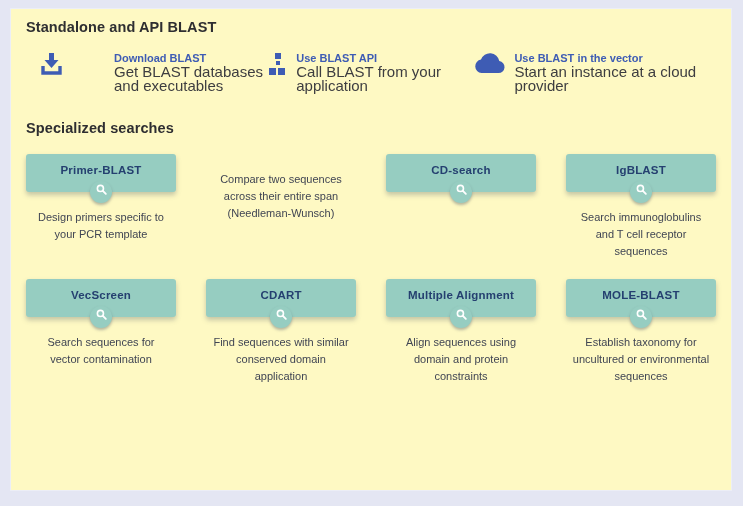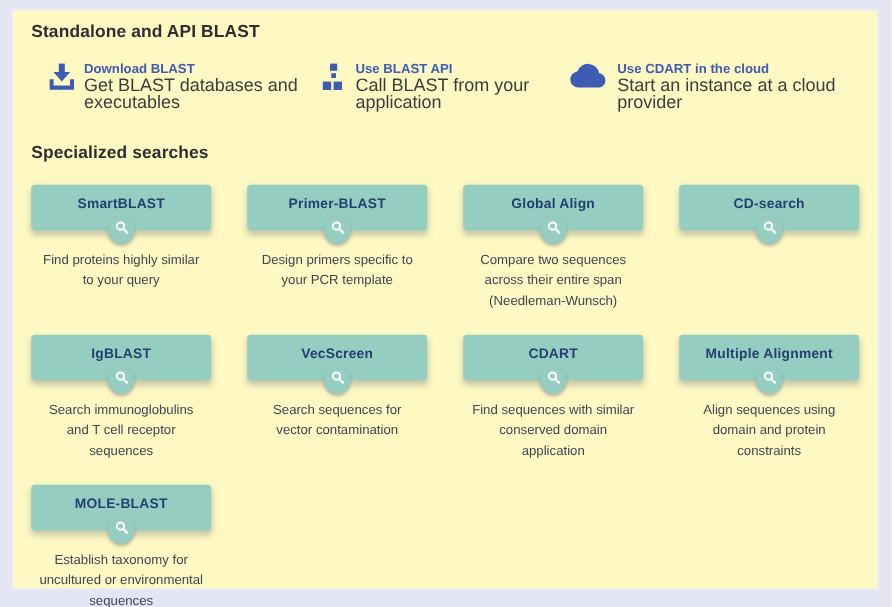--- a/index.html
+++ b/index.html
@@ -20,21 +20,21 @@
   .section-title{
     font-size:14.5px;font-weight:bold;color:#2e2e31;
     margin:10px 0 0 15px;letter-spacing:.1px;
   }
   
   .links-row{
     display:flex;align-items:flex-start;
     margin:16px 0 0 30px;
   }
   .link-item{display:flex;align-items:flex-start;cursor:pointer;}
-  .link-item.w1{width:248px;}
+  .link-item.w1{width:248px;gap:44px;}
   .link-item.w2{width:224px;}
   .link-icon{flex:0 0 auto;margin-right:8px;margin-top:1px;}
   .link-texts{display:flex;flex-direction:column;}
   .link-label{font-size:11px;font-weight:bold;color:#3e5cb4;line-height:14px;}
   .link-sub{font-size:15px;color:#3d3d40;line-height:14px;}
   .spec-title{margin-top:27px;}
   
   .cards{
     display:grid;
     grid-template-columns:repeat(4,150px);
@@ -111,67 +111,46 @@
       </span>
     </div>
 
     <div class="link-item">
       <span class="link-icon">
         <svg width="33" height="24" viewBox="0 0 33 24">
           <path class="icon-blue" d="M8.5 21 h17 a6 6 0 0 0 0.8 -11.95 A9.5 9.5 0 0 0 8 7.5 A6.8 6.8 0 0 0 8.5 21 z"></path>
         </svg>
       </span>
       <span class="link-texts">
-        <span class="link-label">Use CDART in the cloud</span>
+        <span class="link-label">Use BLAST in the vector</span>
         <span class="link-sub">Start an instance at a cloud provider</span>
       </span>
     </div>
 
   </div>
 
   <div class="section-title spec-title">Specialized searches</div>
 
   <div class="cards">
 
-    <div class="card">
-      <div class="card-header">
-        <span class="card-label">SmartBLAST</span>
-        <span class="card-badge">
-          <svg width="13" height="13" viewBox="0 0 24 24">
-            <circle cx="10" cy="10" r="5.6" fill="none" stroke="#ffffff" stroke-width="3"></circle>
-            <line x1="14.5" y1="14.5" x2="20" y2="20" stroke="#ffffff" stroke-width="3.4" stroke-linecap="round"></line>
-          </svg>
-        </span>
-      </div>
-      <div class="card-desc">Find proteins highly similar to your query</div>
-    </div>
 
     <div class="card">
       <div class="card-header">
         <span class="card-label">Primer-BLAST</span>
         <span class="card-badge">
           <svg width="13" height="13" viewBox="0 0 24 24">
             <circle cx="10" cy="10" r="5.6" fill="none" stroke="#ffffff" stroke-width="3"></circle>
             <line x1="14.5" y1="14.5" x2="20" y2="20" stroke="#ffffff" stroke-width="3.4" stroke-linecap="round"></line>
           </svg>
         </span>
       </div>
       <div class="card-desc">Design primers specific to your PCR template</div>
     </div>
 
     <div class="card">
-      <div class="card-header">
-        <span class="card-label">Global Align</span>
-        <span class="card-badge">
-          <svg width="13" height="13" viewBox="0 0 24 24">
-            <circle cx="10" cy="10" r="5.6" fill="none" stroke="#ffffff" stroke-width="3"></circle>
-            <line x1="14.5" y1="14.5" x2="20" y2="20" stroke="#ffffff" stroke-width="3.4" stroke-linecap="round"></line>
-          </svg>
-        </span>
-      </div>
       <div class="card-desc">Compare two sequences across their entire span (Needleman-Wunsch)</div>
     </div>
 
     <div class="card">
       <div class="card-header">
         <span class="card-label">CD-search</span>
         <span class="card-badge">
           <svg width="13" height="13" viewBox="0 0 24 24">
             <circle cx="10" cy="10" r="5.6" fill="none" stroke="#ffffff" stroke-width="3"></circle>
             <line x1="14.5" y1="14.5" x2="20" y2="20" stroke="#ffffff" stroke-width="3.4" stroke-linecap="round"></line>

